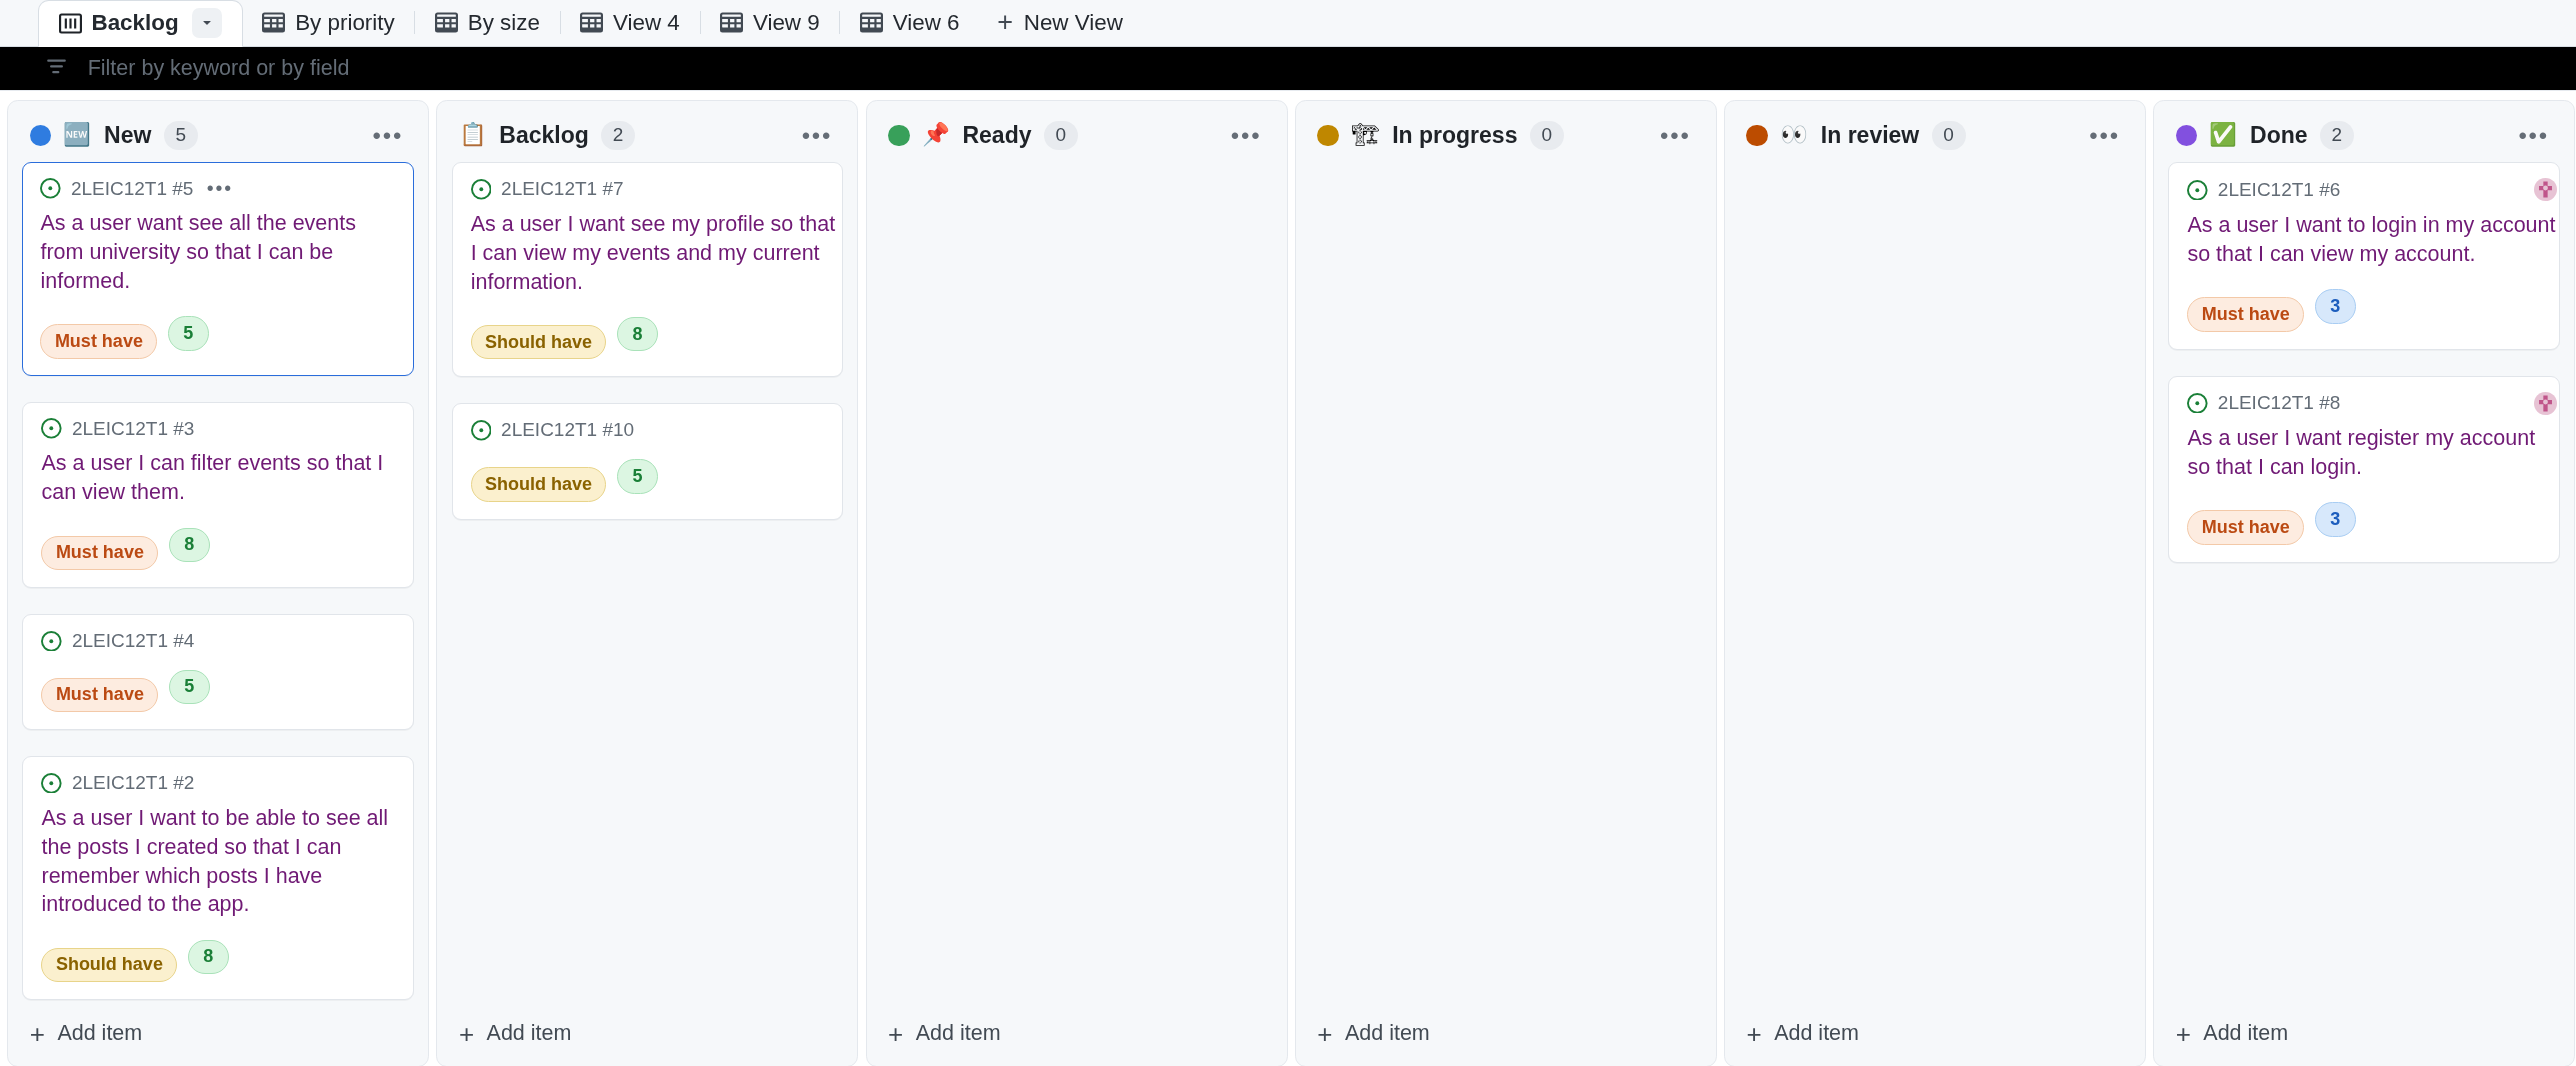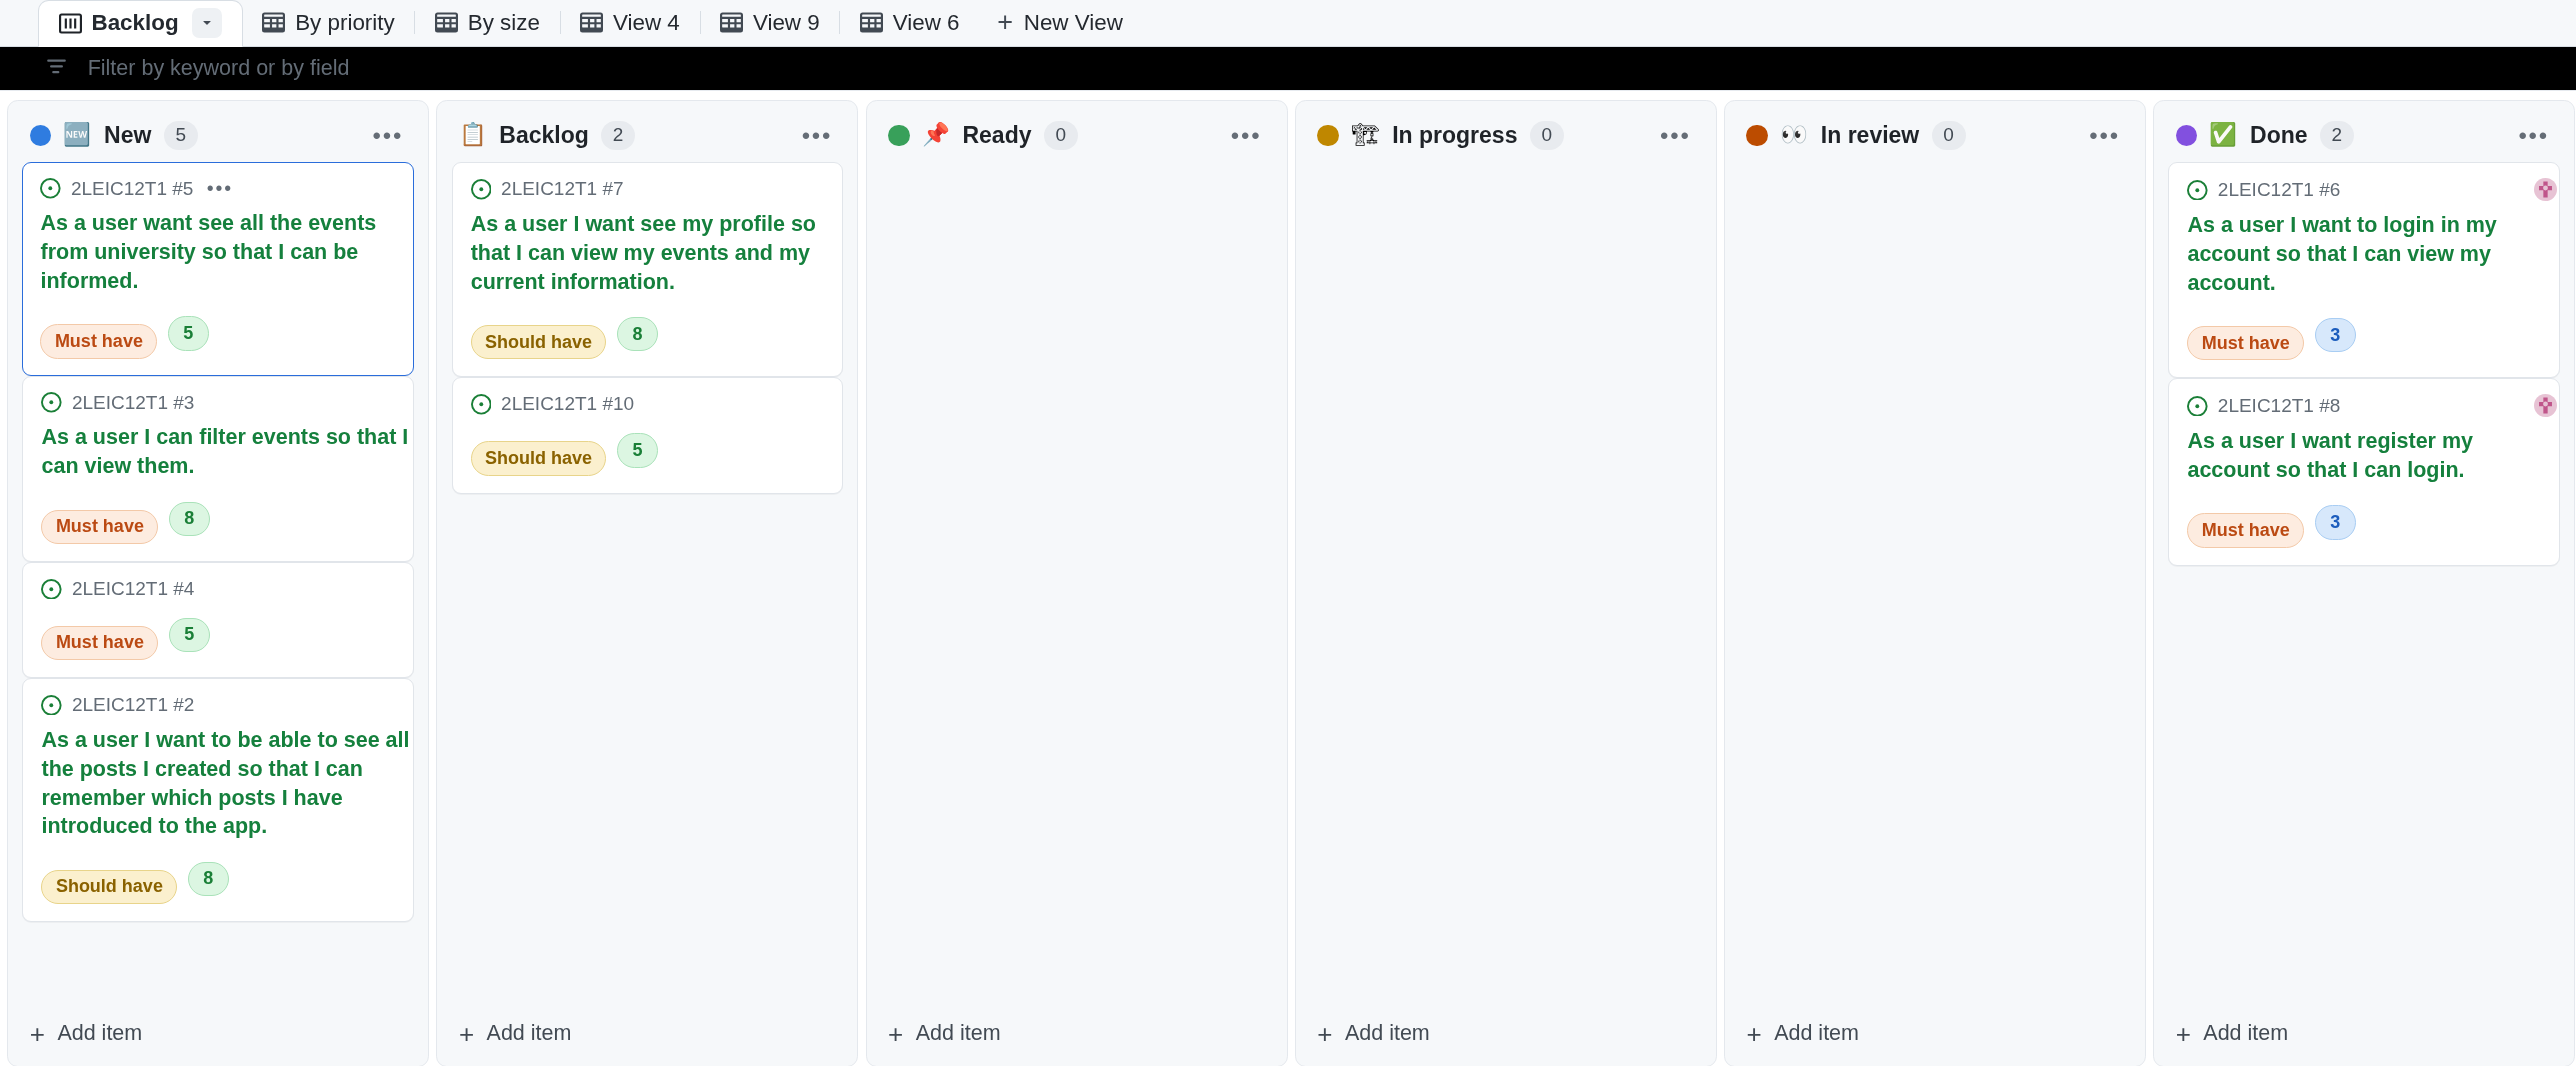--- a/index.html
+++ b/index.html
@@ -114,21 +114,21 @@
     margin-left: auto; color: #656d76; font-size: 24px;
     letter-spacing: 1.8px; line-height: 0.55; cursor: pointer;
     padding: 0 3.6px;
   }
 
   .cards {
     flex: 1 1 auto;
     padding: 0 14.3px;
     display: flex;
     flex-direction: column;
-    gap: 0;
+    gap: 26px;
     overflow: hidden;
   }
   .card {
     background: #ffffff;
     border: 0.9px solid #e1e5ea;
     border-radius: 9px;
     padding: 15px 2px 17px 18px;
     box-shadow: 0 0.9px 0 rgba(27,31,36,0.04);
   }
   .card.selected {
@@ -140,23 +140,22 @@
     margin-bottom: 9.8px;
   }
   .issue-icon { display: inline-flex; align-items: center; flex: 0 0 auto; }
   .card-id { font-size: 19px; color: #636c76; white-space: nowrap; }
   .card-dots {
     color: #636c76; font-size: 19.7px; letter-spacing: 1.8px;
     line-height: 0.6; margin-left: 3.6px; cursor: pointer;
   }
   .avatar { margin-left: auto; display: inline-flex; }
   .card-title {
-    font-size: 21.5px; line-height: 1.34; color: #15803d;
+    font-size: 21.5px; line-height: 1.34; color: #701a75;
     margin-bottom: 12.5px;
-    font-weight: bold;
   }
   .chips { display: flex; align-items: center; gap: 10.7px; flex-wrap: wrap; }
   .chip {
     font-size: 18px; font-weight: 600;
     border-radius: 18px; padding: 4.5px 13.4px;
     line-height: 1.3; white-space: nowrap; margin-top: 16px;
   }
   .chip-num {
     font-size: 18px; font-weight: 600;
     border-radius: 18px; padding: 4.5px 14.3px;

